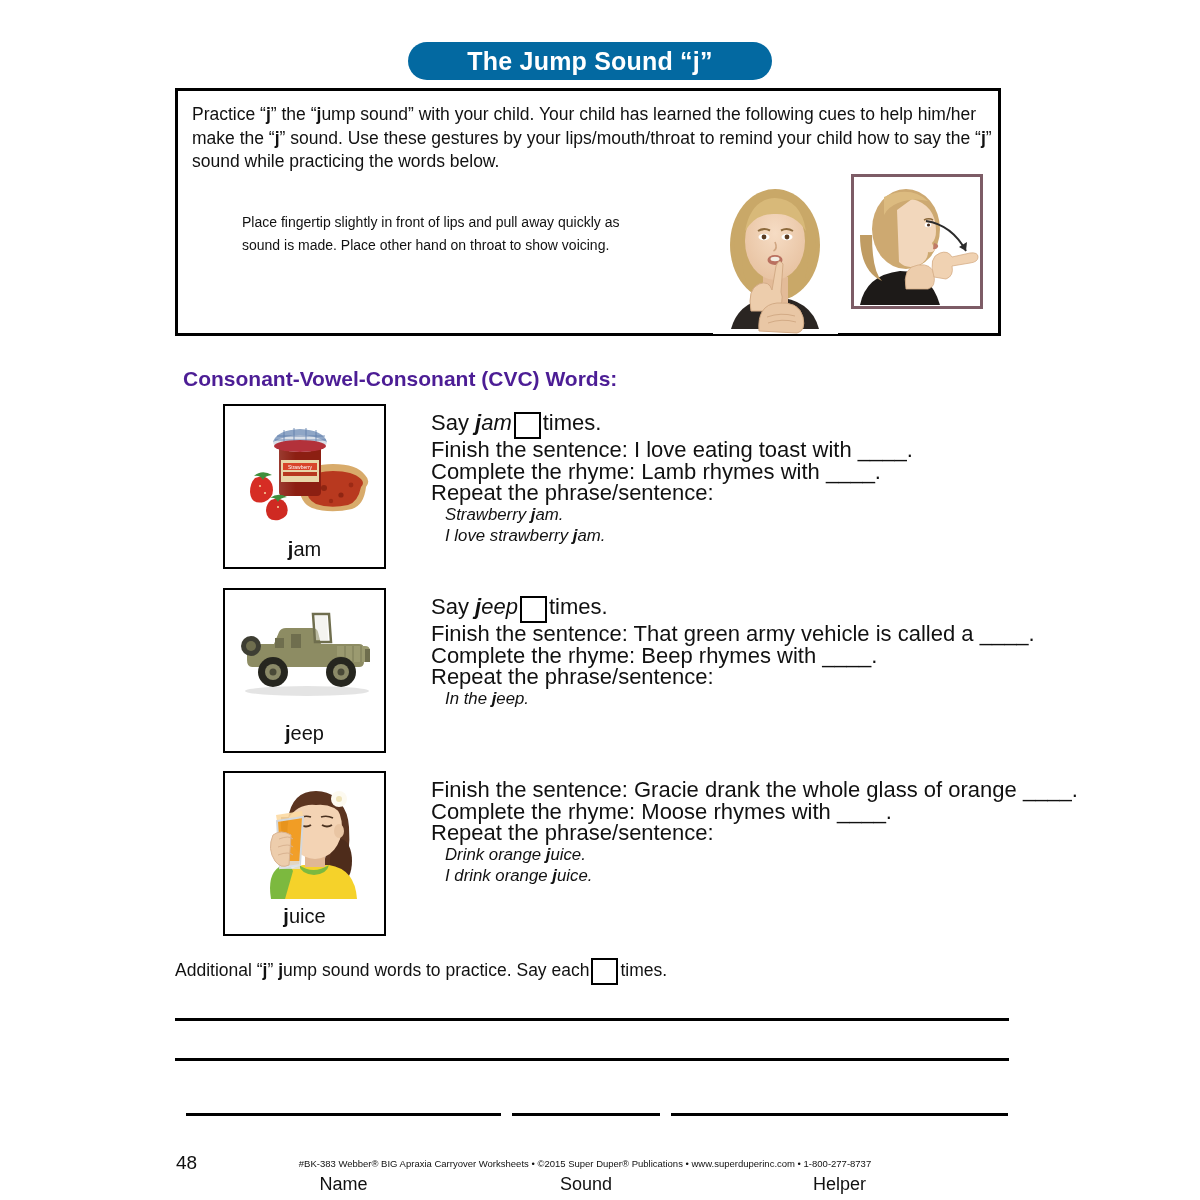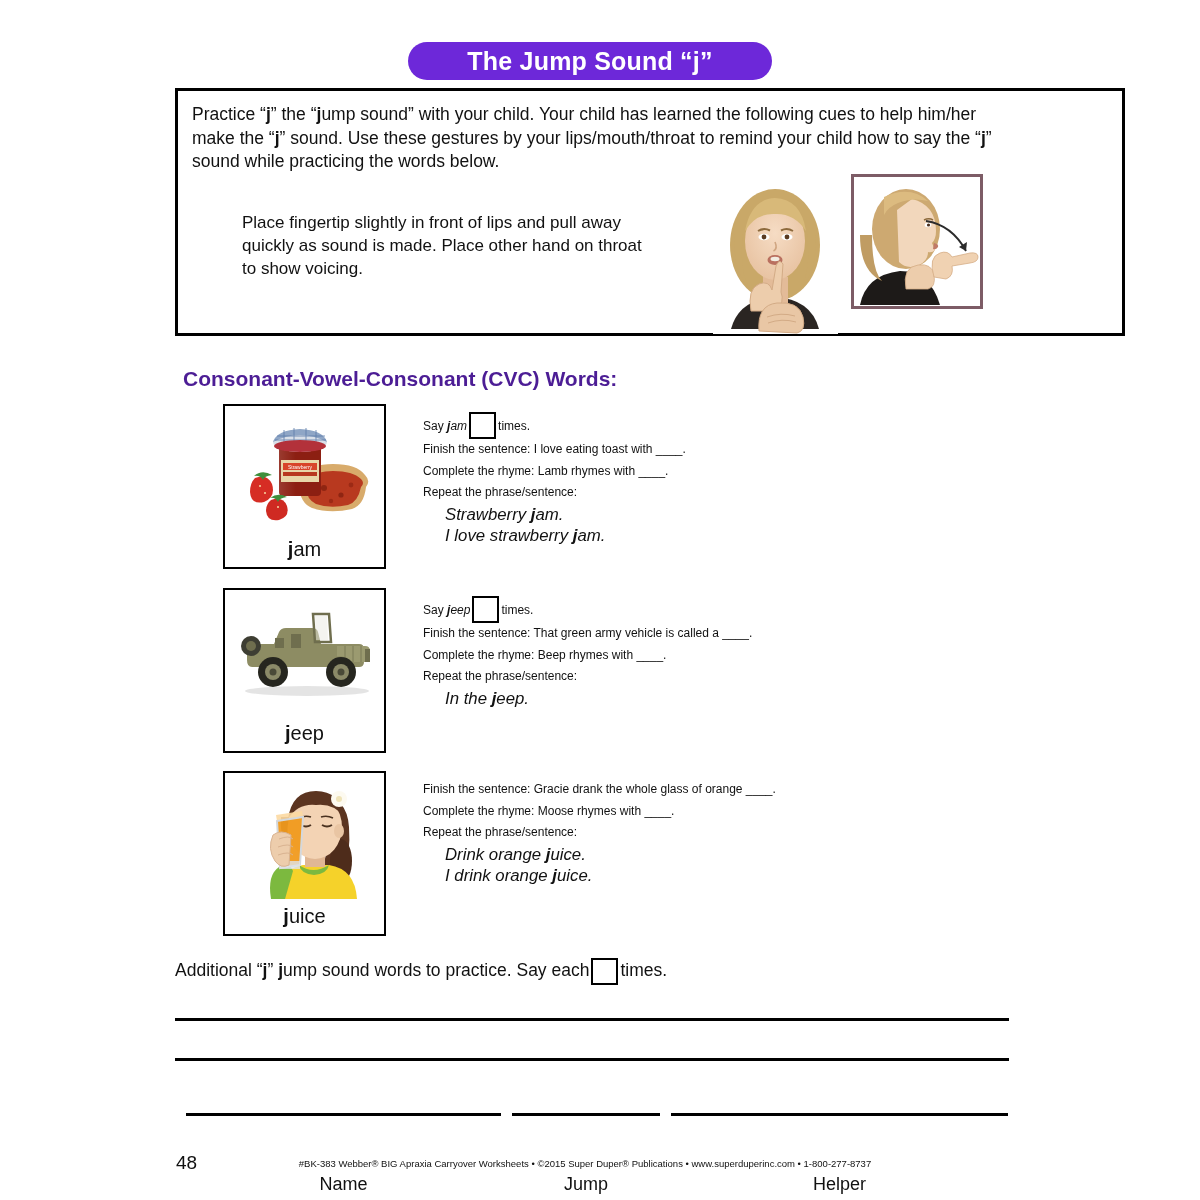--- a/index.html
+++ b/index.html
@@ -16,40 +16,40 @@
     overflow: hidden;
   }
 
   
   .title-banner {
     position: absolute;
     left: 408px;
     top: 42px;
     width: 364px;
     height: 38px;
-    background: #6d28d9;
+    background: #0369a1;
     border-radius: 19px;
     display: flex;
     align-items: center;
     justify-content: center;
   }
   .title-banner .title-text {
     color: #ffffff;
     font-size: 25px;
     font-weight: bold;
     letter-spacing: 0.2px;
     white-space: nowrap;
   }
 
   
   .instr-box {
     position: absolute;
     left: 175px;
     top: 88px;
-    width: 950px;
+    width: 826px;
     height: 248px;
     border: 3px solid #000000;
     background: #ffffff;
     box-sizing: border-box;
   }
   .instr-para {
     position: absolute;
     left: 14px;
     top: 12px;
     width: 800px;
@@ -57,21 +57,21 @@
     line-height: 23.5px;
     color: #111;
   }
   .instr-para b { font-weight: bold; }
 
   .cue-text {
     position: absolute;
     left: 64px;
     top: 120px;
     width: 400px;
-    font-size: 17px;
+    font-size: 14px;
     line-height: 23px;
     color: #111;
   }
 
   
   .photo-front {
     position: absolute;
     left: 535px;
     top: 88px;
     width: 125px;
@@ -131,24 +131,25 @@
   }
   .pic-label b { font-weight: bold; }
 
   .lines {
     position: absolute;
     left: 200px;
     top: 8px;
     width: 600px;
   }
   .line {
-    font-size: 12px;
+    font-size: 22px;
     line-height: 21.5px;
     color: #111;
     white-space: nowrap;
+    margin-left: 8px;
   }
   .line .ital { font-style: italic; }
   .line .ital b { font-weight: bold; font-style: italic; }
   .repeat-line {
     font-size: 16.8px;
     line-height: 21px;
     font-style: italic;
     color: #111;
     white-space: nowrap;
     padding-left: 22px;
@@ -488,17 +489,17 @@
 </div>
 
 <div class="write-line write-line-1"></div>
 <div class="write-line write-line-2"></div>
 
 <div class="sig-line sig-name"></div>
 <div class="sig-line sig-date"></div>
 <div class="sig-line sig-helper"></div>
 
 <div class="sig-label lbl-name">Name</div>
-<div class="sig-label lbl-date">Jump</div>
+<div class="sig-label lbl-date">Sound</div>
 <div class="sig-label lbl-helper">Helper</div>
 
 <div class="page-number">48</div>
 <div class="copyright">#BK-383 Webber® BIG Apraxia Carryover Worksheets • ©2015 Super Duper® Publications • www.superduperinc.com • 1-800-277-8737</div>
 
 </body></html>

